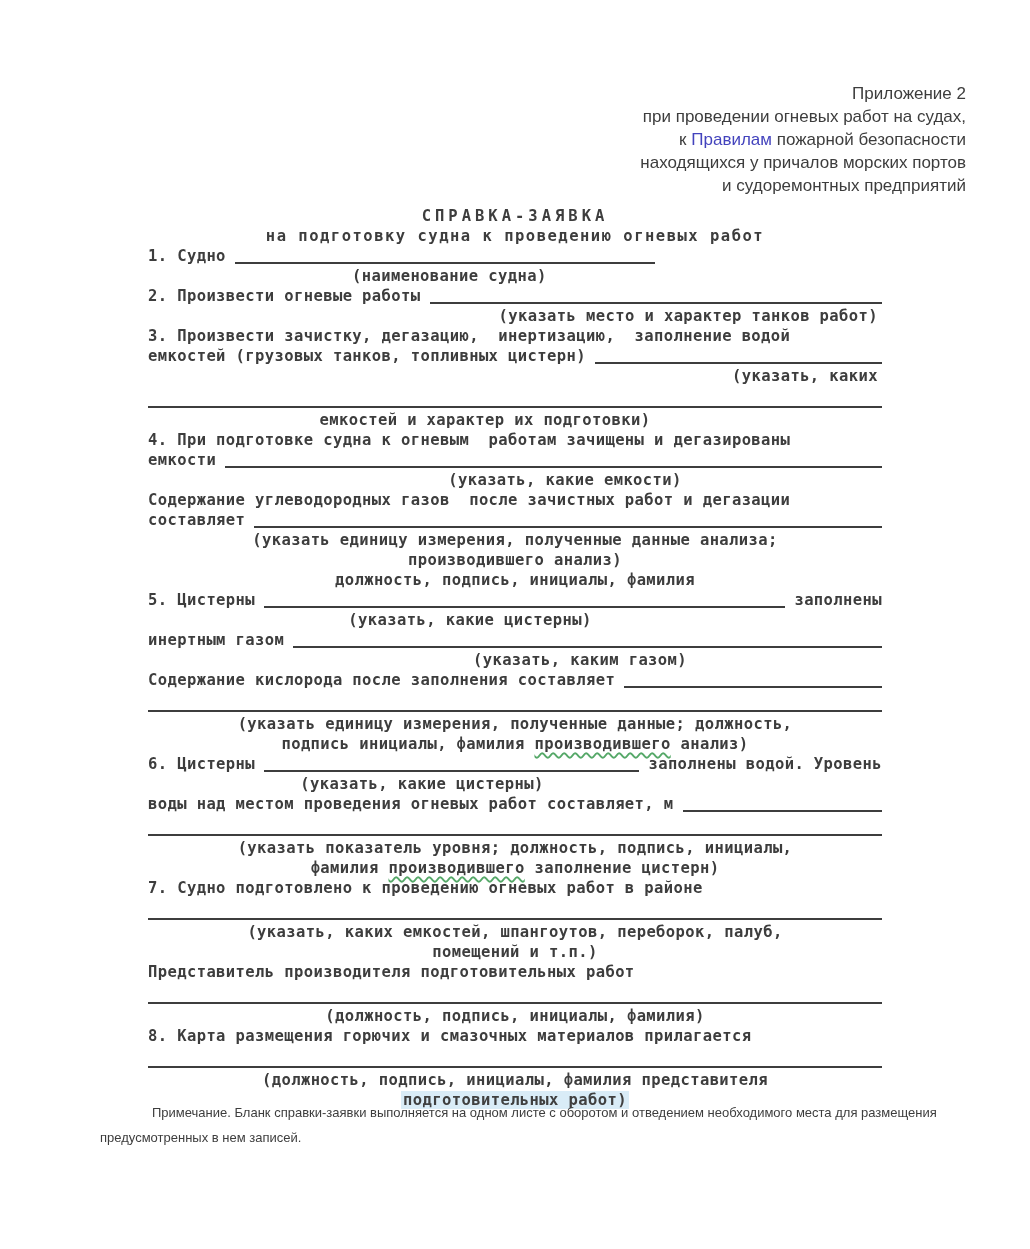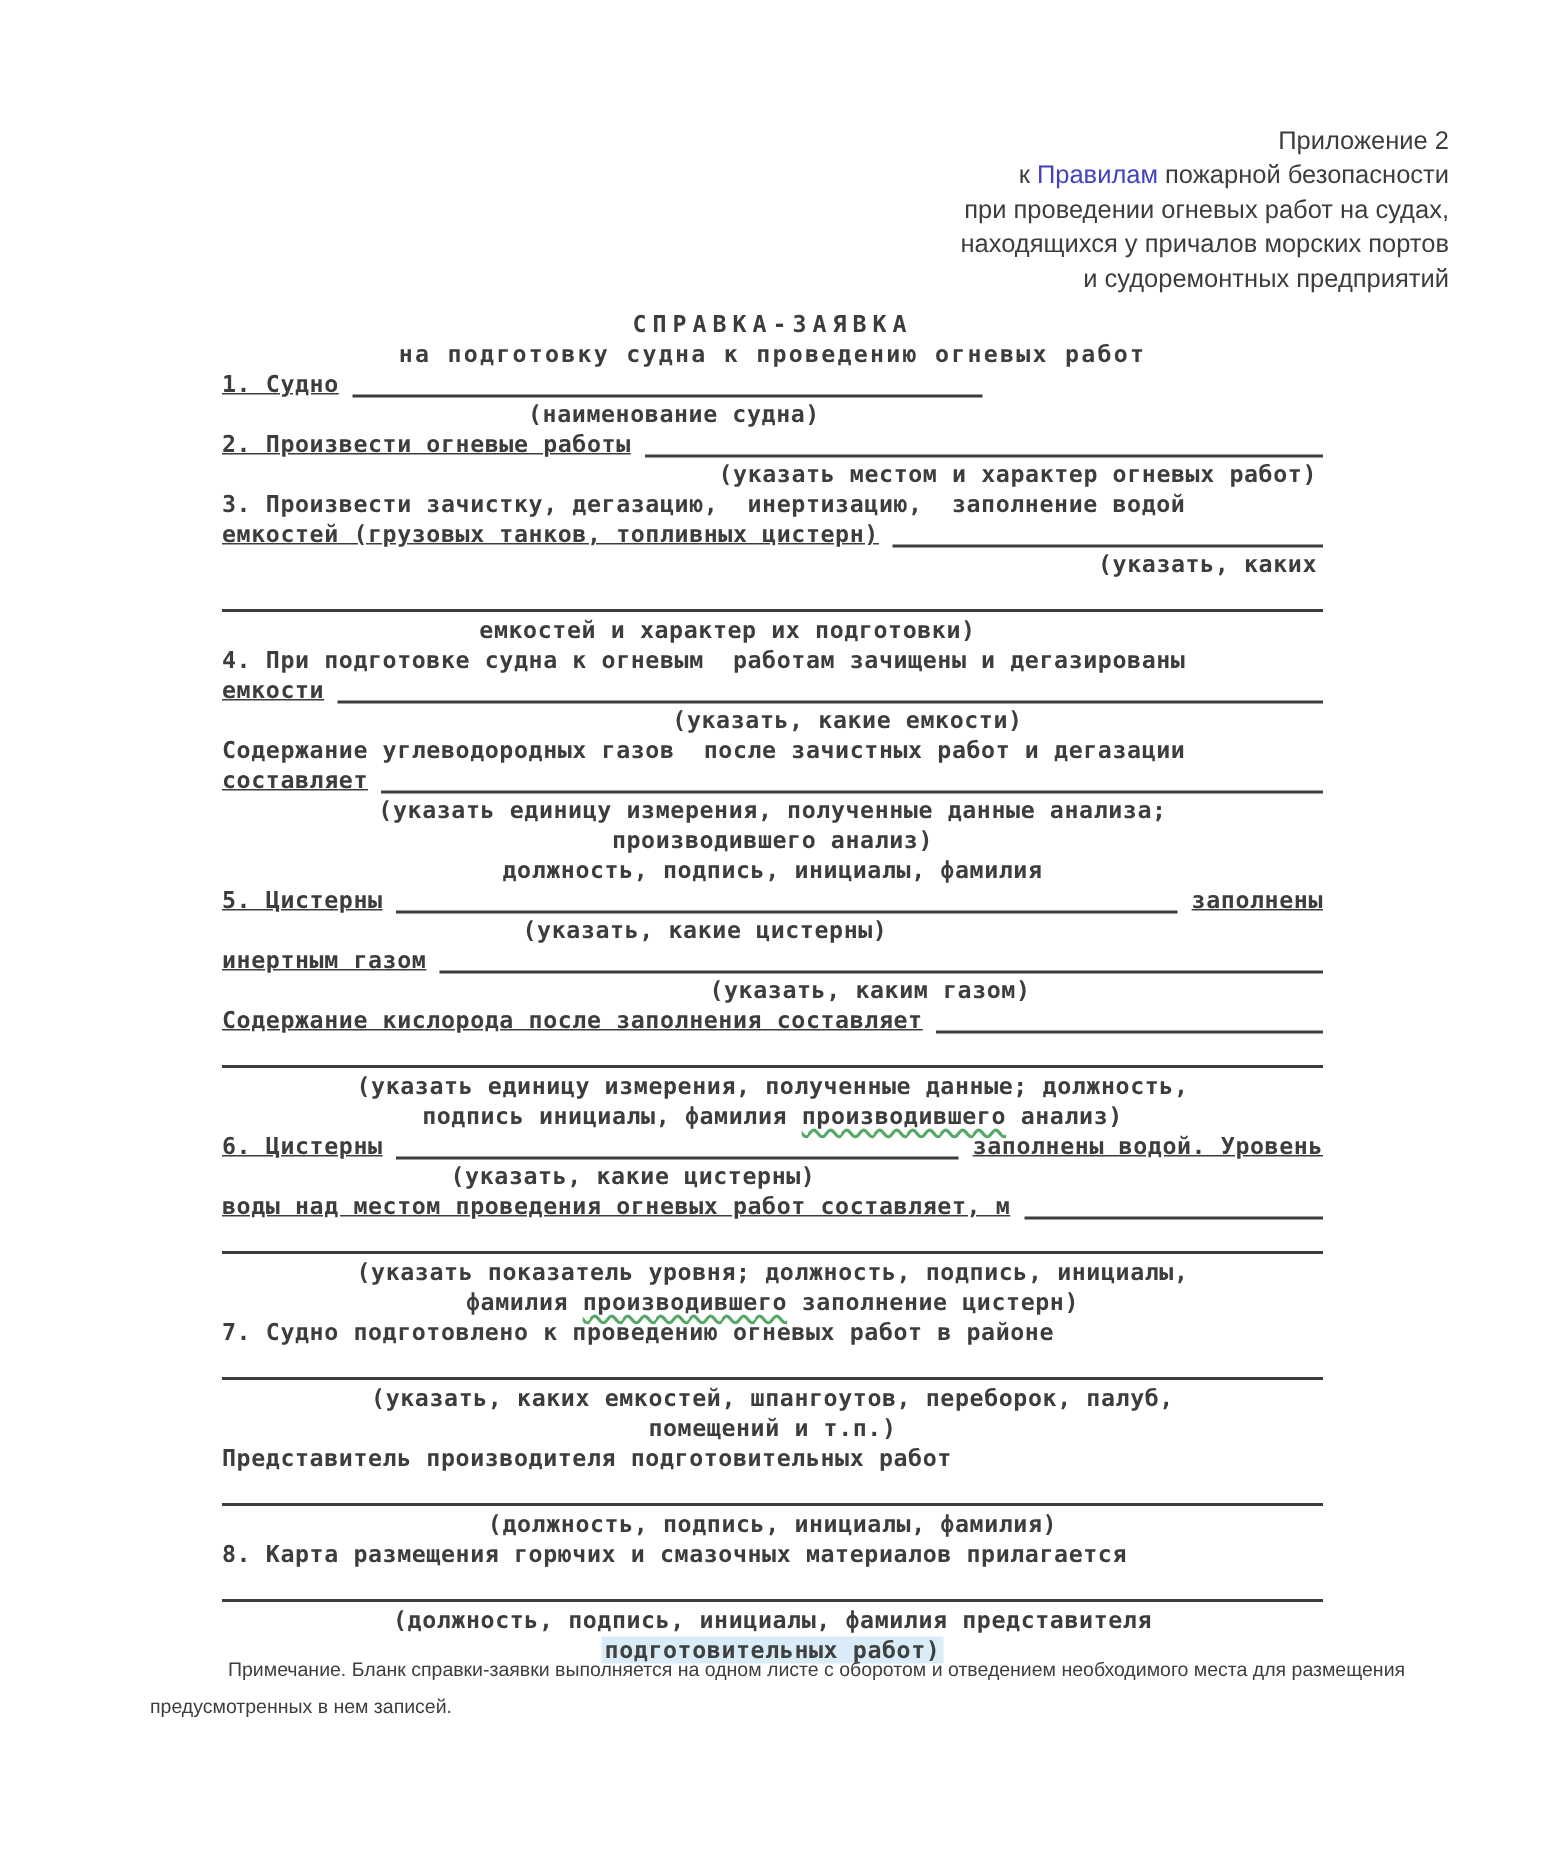--- a/index.html
+++ b/index.html
@@ -11,21 +11,21 @@
        font-size:17px;line-height:23px;}
   .link{color:#4343bd;cursor:pointer;}
 
   
   .form{position:absolute;left:148px;top:206px;width:734px;
         font-family:"DejaVu Sans Mono",monospace;font-weight:700;
         font-size:15.5px;line-height:20px;letter-spacing:.4px;color:#3d3d3d;}
   .form > div{min-height:20px;}
   .title{text-align:center;letter-spacing:4px;}
   .subtitle{text-align:center;letter-spacing:1.5px;}
-  .row{display:flex;align-items:center;text-decoration:underline;}
+  .row{display:flex;align-items:flex-start;}
   .lbl,.tail{white-space:pre;}
   .tail{margin-left:9px;}
   .blank{border-bottom:2px solid #3d3d3d;height:16px;margin-left:9px;}
   .grow{flex:1 1 auto;}
   .w420{width:420px;flex:0 0 auto;}
   .fullline{border-bottom:2px solid #3d3d3d;height:18px;margin-bottom:2px;}
   .hint{white-space:pre-wrap;}
   .c{text-align:center;}
   .r{text-align:right;padding-right:4px;}
   .pl200{padding-left:204px;}
@@ -43,42 +43,42 @@
   .note{position:absolute;left:100px;top:1100px;width:868px;
         font-size:13px;line-height:25px;text-indent:52px;}
 </style>
 </head>
 <body>
 
 <div class="page">
 
   <div class="hdr">
     <div>Приложение 2</div>
+    <div>при проведении огневых работ на судах,</div>
     <div><span>к </span><span class="link">Правилам</span><span> пожарной безопасности</span></div>
-    <div>при проведении огневых работ на судах,</div>
     <div>находящихся у причалов морских портов</div>
     <div>и судоремонтных предприятий</div>
   </div>
 
   <div class="form">
 
     <div class="title">СПРАВКА-ЗАЯВКА</div>
     <div class="subtitle">на подготовку судна к проведению огневых работ</div>
 
     <div class="row">
       <span class="lbl">1. Судно</span>
       <span class="blank w420"></span>
     </div>
     <div class="hint pl200">(наименование судна)</div>
 
     <div class="row">
       <span class="lbl">2. Произвести огневые работы</span>
       <span class="blank grow"></span>
     </div>
-    <div class="hint r">(указать местом и характер огневых работ)</div>
+    <div class="hint r">(указать место и характер танков работ)</div>
 
     <div class="hint">3. Произвести зачистку, дегазацию,  инертизацию,  заполнение водой</div>
     <div class="row">
       <span class="lbl">емкостей (грузовых танков, топливных цистерн)</span>
       <span class="blank grow"></span>
     </div>
     <div class="hint r">(указать, каких</div>
     <div class="fullline"></div>
     <div class="hint sl30">емкостей и характер их подготовки)</div>
 

